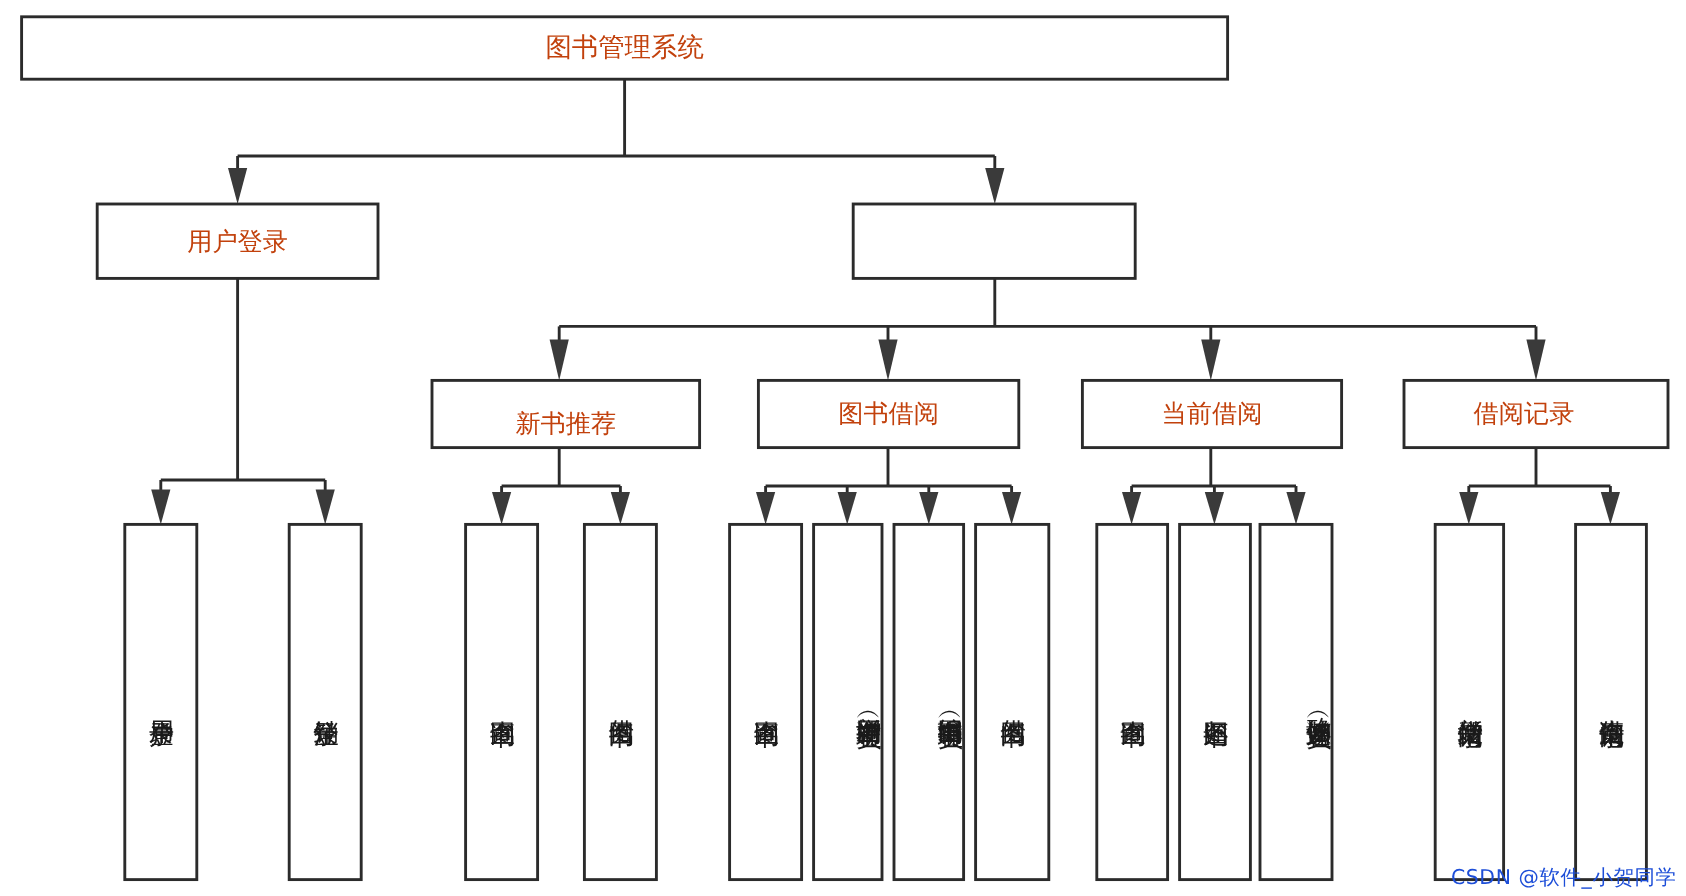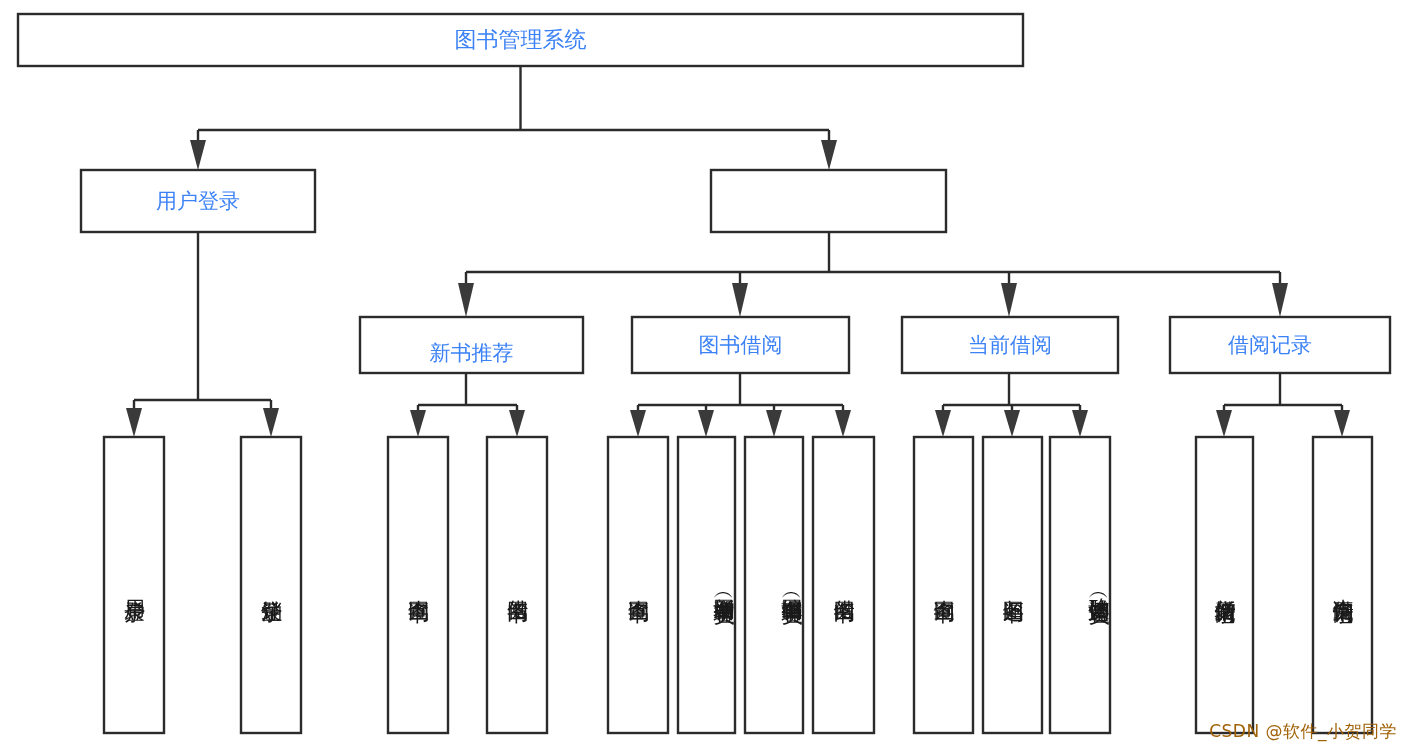--- a/index.html
+++ b/index.html
@@ -55,34 +55,34 @@
     font-family: "DejaVu Sans", "Liberation Sans", sans-serif;
     white-space: nowrap;
     pointer-events: none;
   }
   .hlabel-wrap {
     position: absolute;
     display: flex;
     align-items: center;
     justify-content: center;
     font-size: 21px;
-    color: #3b82f6;
+    color: #c2410c;
     font-family: "DejaVu Sans", "Liberation Sans", sans-serif;
     white-space: nowrap;
     pointer-events: none;
   }
   .hlabel-root {
     font-size: 22px;
   }
   #watermark {
     position: absolute;
     right: 8px;
     bottom: 4px;
     font-size: 17px;
-    color: #a16207;
+    color: #1d4ed8;
     font-family: "DejaVu Sans", "Liberation Sans", sans-serif;
     letter-spacing: 0.5px;
     user-select: none;
     pointer-events: none;
   }
 </style>
 </head>
 <body>
 
 <div id="diagram-root">

